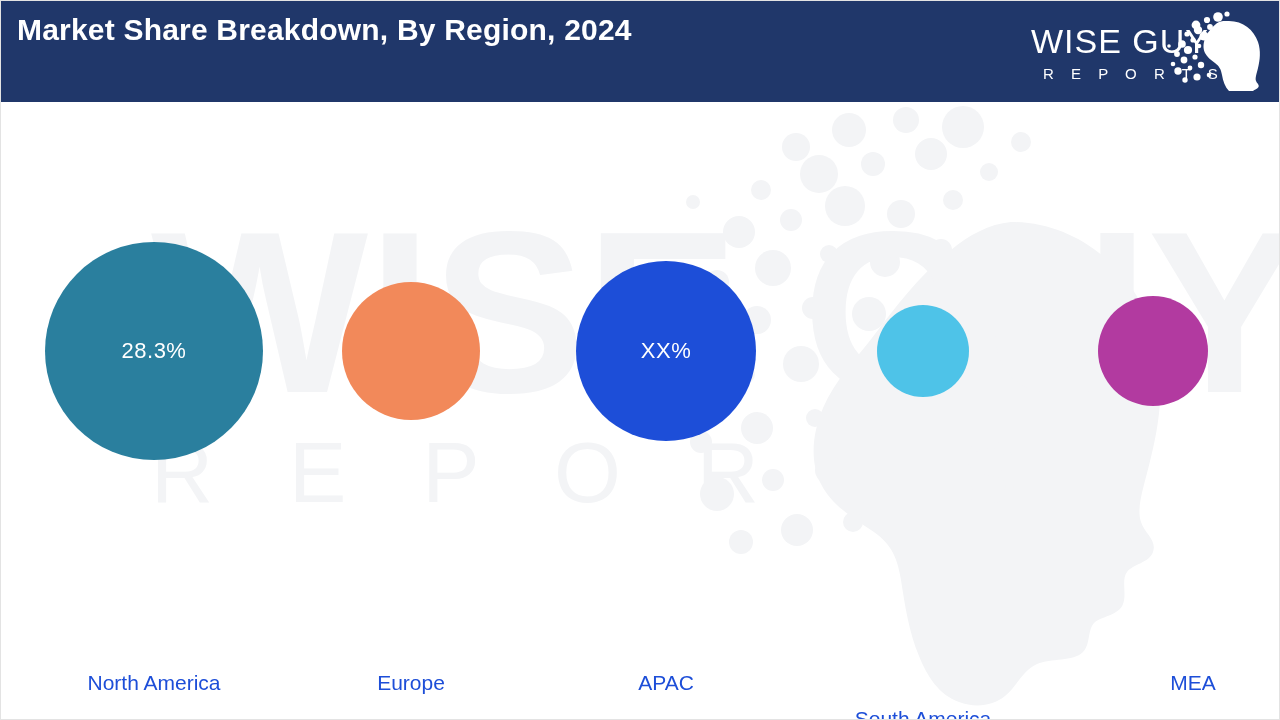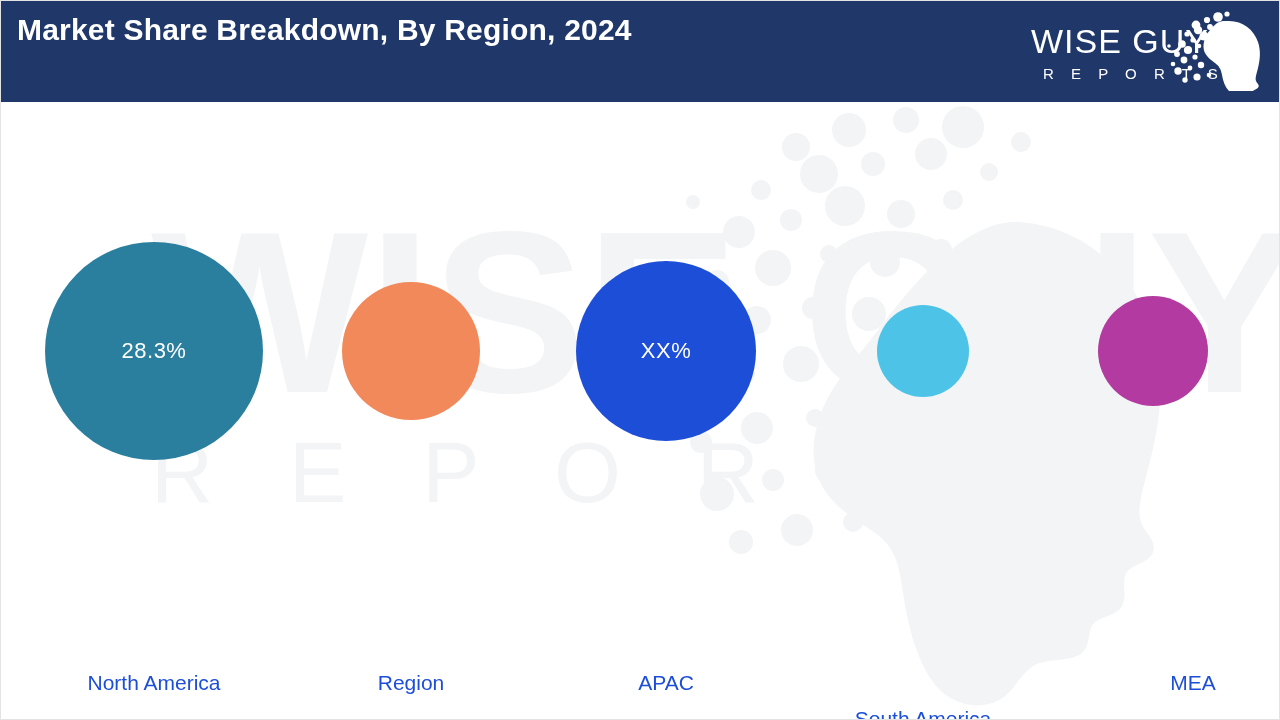--- a/index.html
+++ b/index.html
@@ -213,21 +213,21 @@
       <span class="bubble-value small"></span>
     </div>
 
     <div class="bubble" style="left:1097px; top:194px; width:110px; height:110px; background:#b23aa0;">
       <span class="bubble-value small"></span>
     </div>
   </div>
 
   <div id="category-axis">
     <span class="cat-label" style="left:153px;">North America</span>
-    <span class="cat-label" style="left:410px;">Region</span>
+    <span class="cat-label" style="left:410px;">Europe</span>
     <span class="cat-label" style="left:665px;text-align:center;">APAC</span>
     <span class="cat-label" style="left:922px;margin-top:36px;">South America</span>
     <span class="cat-label" style="left:1152px;margin-left:40px;">MEA</span>
   </div>
 
   <div id="header-bar">
     <div id="page-title">Market Share Breakdown, By Region, 2024</div>
 
     <div id="brand-logo">
       <svg width="250" height="84" viewBox="0 0 250 84" xmlns="http://www.w3.org/2000/svg">

